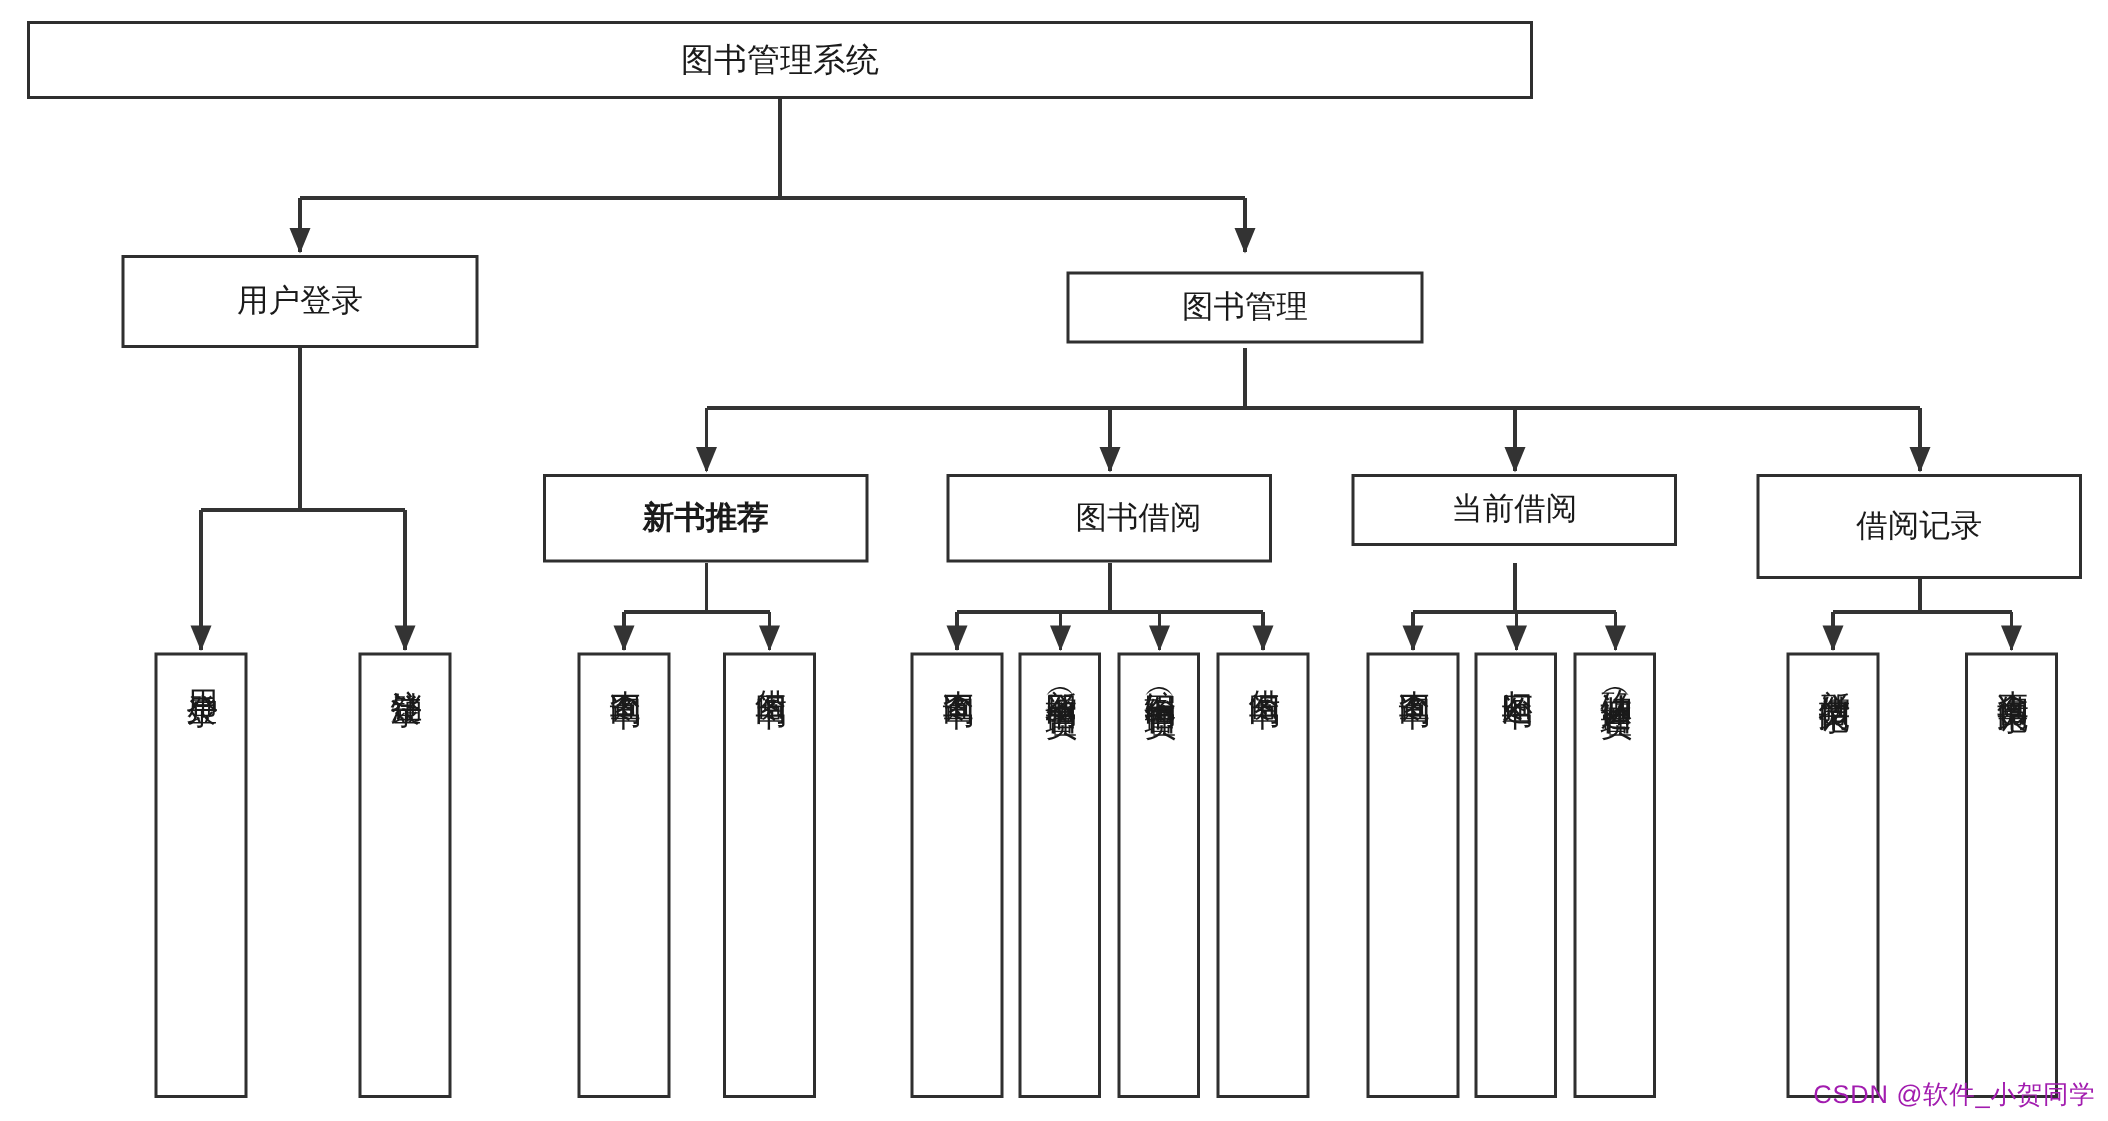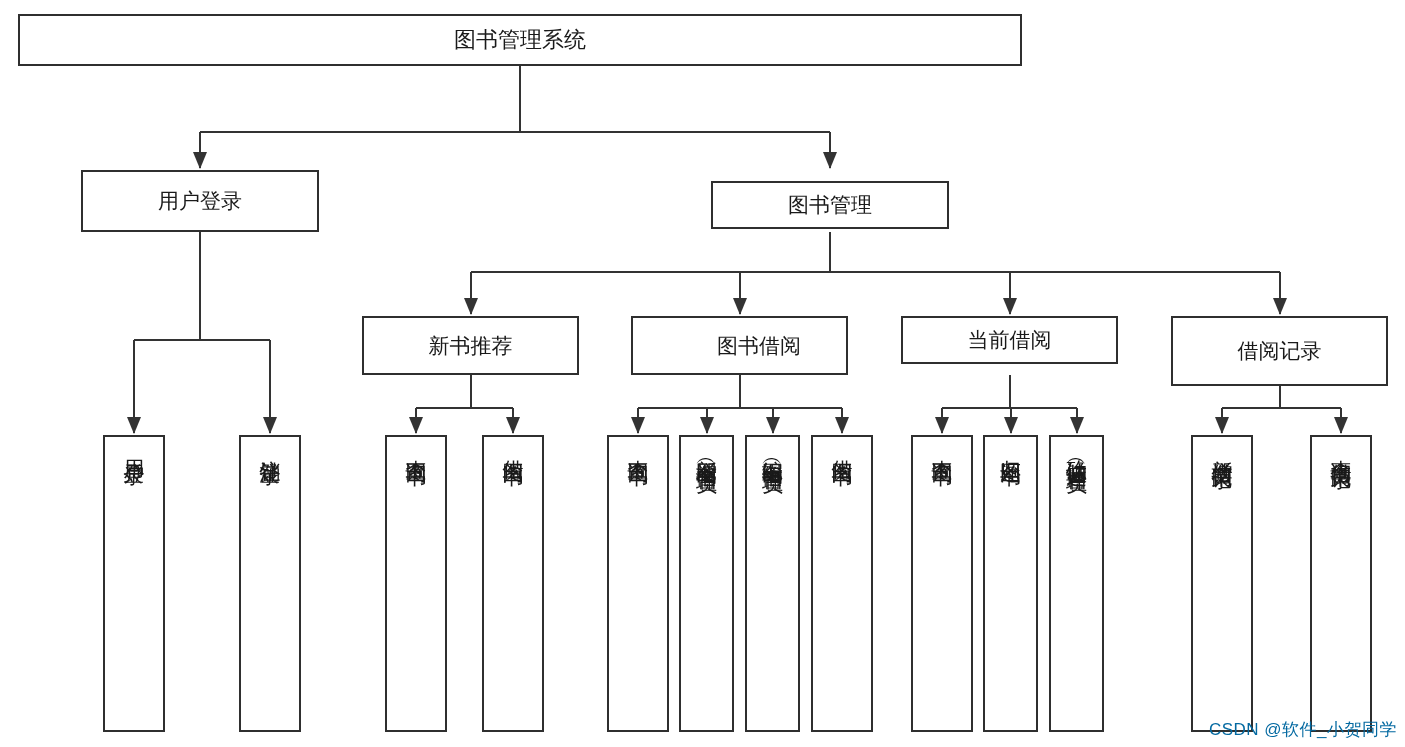--- a/index.html
+++ b/index.html
@@ -56,21 +56,21 @@
     text-orientation: upright;
     font-size: 21px;
     letter-spacing: 2px;
     line-height: 1.05;
   }
   .watermark {
     position: absolute;
     right: 8px;
     bottom: 6px;
     font-size: 17px;
-    color: #0369a1;
+    color: #a21caf;
     z-index: 5;
     white-space: nowrap;
     letter-spacing: 0.5px;
   }
 </style>
 </head>
 <body>
 
 <div id="canvas">
   <svg id="edges" viewBox="0 0 1405 747" xmlns="http://www.w3.org/2000/svg">
@@ -130,21 +130,21 @@
   <div id="nodes-layer">
       <div class="node horiz root" style="left: 18px; top: 14px; width: 1004px; height: 52px;">
         <span class="label">图书管理系统</span>
       </div>
       <div class="node horiz" style="left: 81px; top: 170px; width: 238px; height: 62px;">
         <span class="label">用户登录</span>
       </div>
       <div class="node horiz" style="left: 711px; top: 170px; width: 238px; height: 48px; margin-top: 11px;">
         <span class="label">图书管理</span>
       </div>
-      <div class="node horiz" style="left: 362px; top: 316px; width: 217px; height: 59px;">
+      <div class="node horiz" style="left: 362px; top: 316px; width: 217px; height: 59px; font-weight: bold;">
         <span class="label">新书推荐</span>
       </div>
       <div class="node horiz" style="left: 631px; top: 316px; width: 217px; height: 59px; padding-left: 39px;">
         <span class="label">图书借阅</span>
       </div>
       <div class="node horiz" style="left: 901px; top: 316px; width: 217px; height: 48px;">
         <span class="label">当前借阅</span>
       </div>
       <div class="node horiz" style="left: 1171px; top: 316px; width: 217px; height: 70px;">
         <span class="label">借阅记录</span>

